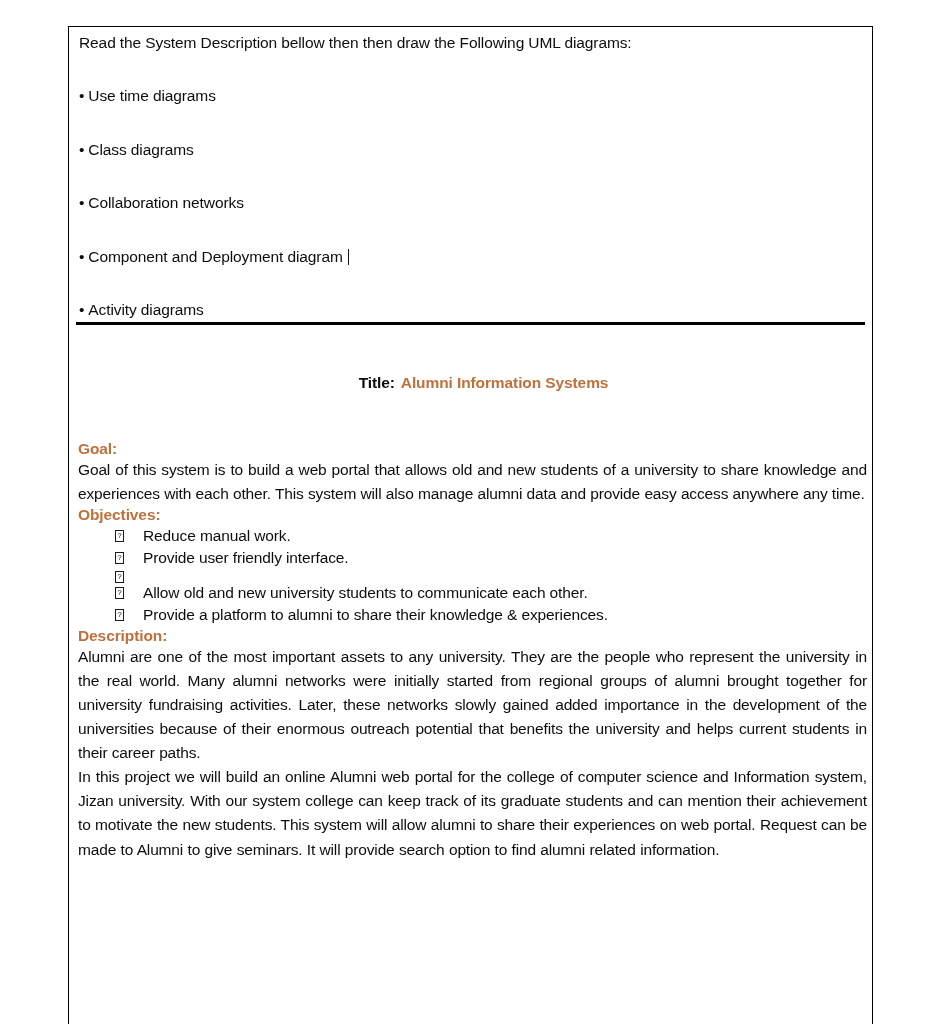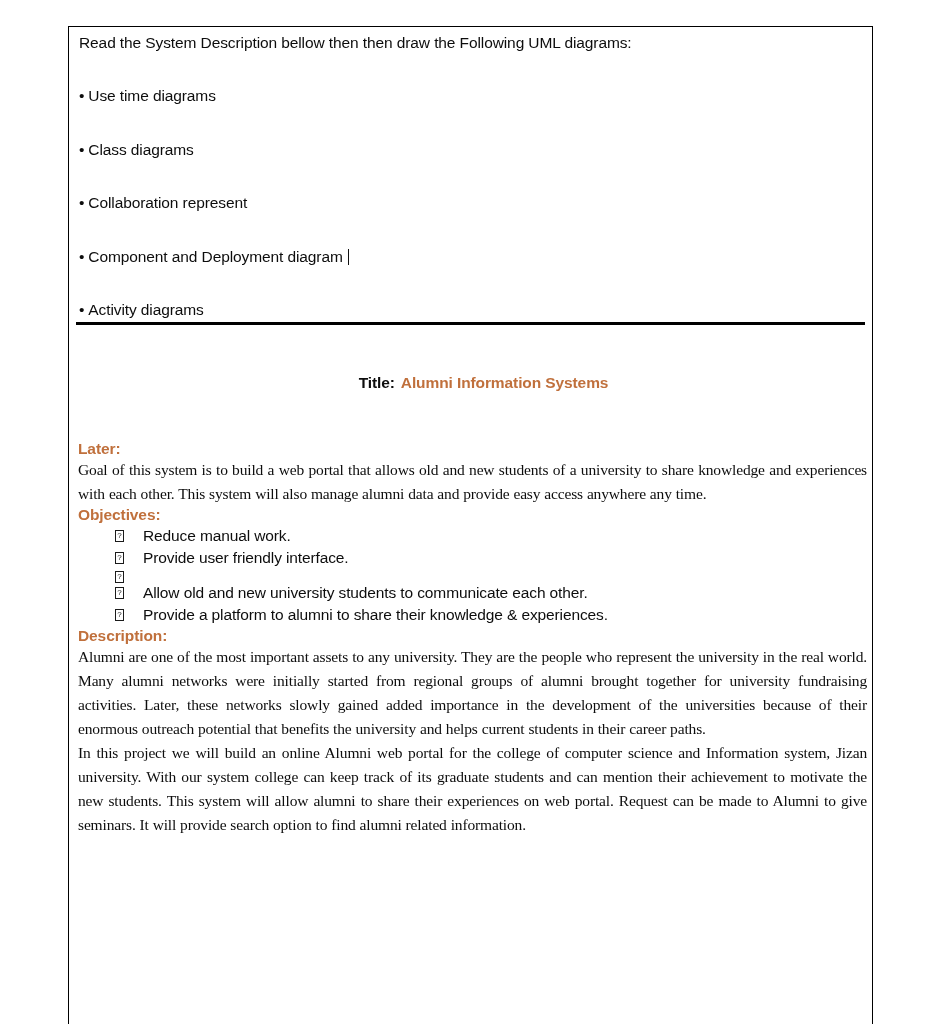--- a/index.html
+++ b/index.html
@@ -120,21 +120,20 @@
   }
 
   .body-text {
     font-size: 15.5px;
     line-height: 1.55;
     letter-spacing: -0.15px;
     text-align: justify;
     text-justify: inter-word;
     margin: 0;
     word-spacing: 0.2px;
-    font-family: Liberation Serif, serif;
   }
   .body-text.last-para {
     text-align: justify;
   }
 
   
   .objectives-list {
     list-style: none;
     margin: 0;
     padding: 0 0 0 37px;
@@ -176,35 +175,35 @@
 
 <div id="page-frame">
   <div id="page-inner">
 
     <div id="task-block">
       <p class="task-intro">Read the System Description bellow then then draw the Following UML diagrams:</p>
 
       <ul class="task-list">
         <li class="task-item"><span class="task-bullet">•</span><span>Use time diagrams</span></li>
         <li class="task-item"><span class="task-bullet">•</span><span>Class diagrams</span></li>
-        <li class="task-item"><span class="task-bullet">•</span><span>Collaboration represent</span></li>
+        <li class="task-item"><span class="task-bullet">•</span><span>Collaboration networks</span></li>
         <li class="task-item"><span class="task-bullet">•</span><span>Component and Deployment diagram</span><span class="caret"></span></li>
         <li class="task-item"><span class="task-bullet">•</span><span>Activity diagrams</span></li>
       </ul>
     </div>
 
     <div id="divider"></div>
 
     <div id="doc-body">
 
       <div class="doc-title">
         <span class="title-label">Title:</span><span class="title-value">Alumni Information Systems</span>
       </div>
 
-      <div class="section-heading">Later:</div>
+      <div class="section-heading">Goal:</div>
       <p class="body-text">Goal of this system is to build a web portal that allows old and new students of a university to share knowledge and experiences with each other. This system will also manage alumni data and provide easy access anywhere any time.</p>
 
       <div class="section-heading">Objectives:</div>
       <ul class="objectives-list">
         <li class="objective-item">
             <span class="tofu"></span>
             <span>Reduce manual work.</span>
           </li>
         <li class="objective-item">
             <span class="tofu"></span>

